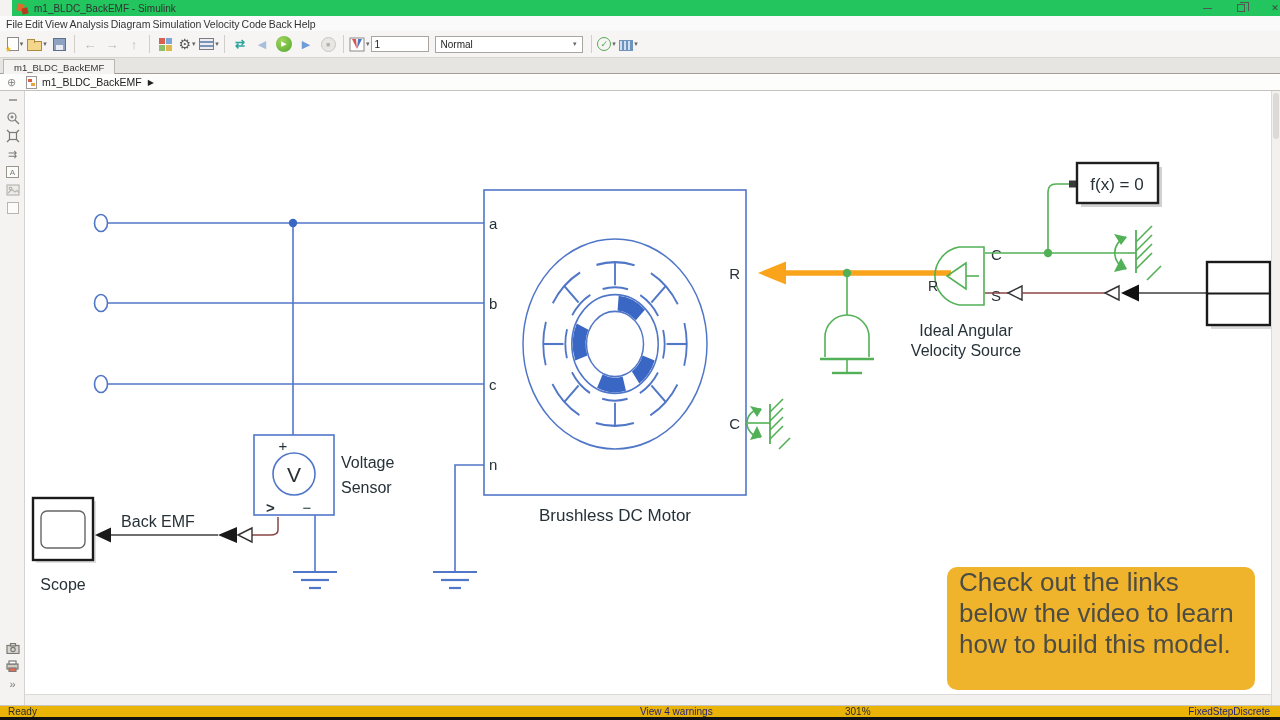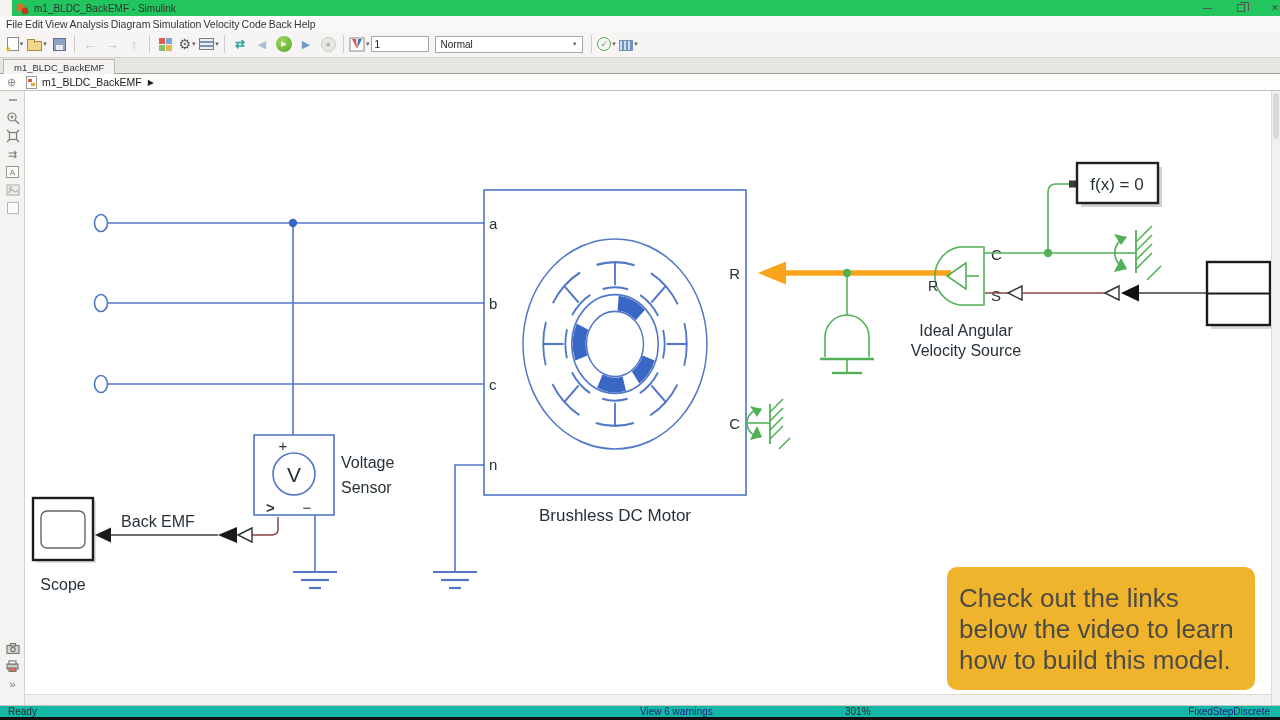--- a/index.html
+++ b/index.html
@@ -75,31 +75,31 @@
   .pal-box { width:12px; height:12px; border:1px solid #b9b6b1; background:#fbfbfa; }
   .pal-dash { width:8px; height:2px; background:#a5a29d; }
 
   
   .canvas { position:absolute; left:25px; top:91px; width:1246px; height:603px; background:#ffffff; overflow:hidden; }
   .vscroll { position:absolute; right:0; top:91px; width:9px; height:614px; background:#f2f1ef; border-left:1px solid #dcdad7; }
   .vthumb { position:absolute; top:2px; left:1px; width:6px; height:46px; background:#dcdad7; border-radius:3px; }
   .hscroll { position:absolute; left:25px; top:694px; width:1246px; height:11px; background:#f2f1ef; border-top:1px solid #dcdad7; }
 
   
-  .statusbar { position:absolute; left:0; top:705px; width:1280px; height:16px; background:#14b8a6; border-top:1px solid #c9c6c2; font-size:10px; color:#2a2a2a; }
+  .statusbar { position:absolute; left:0; top:705px; width:1280px; height:16px; background:#eab308; border-top:1px solid #c9c6c2; font-size:10px; color:#2a2a2a; }
   .statusbar span { position:absolute; top:0; line-height:12px; }
   .st-ready { left:8px; }
   .st-warn { left:640px; color:#1f1f7d; }
   .st-zoom { left:845px;text-align:center; }
   .st-solver { right:10px; color:#1f1f7d; }
   .bottomstrip { position:absolute; left:0; top:717px; width:1280px; height:3px; background:#111; }
 
   
   .callout { position:absolute; left:947px; top:567px; width:308px; height:123px; background:#F0B42C; border-radius:10px;
-    color:#4c4c45; font-size:26px; line-height:31px; padding:16px 12px; z-index:5; }
+    color:#4c4c45; font-size:26px; line-height:31px; padding:0 12px; z-index:5; }
   .subs { position:absolute; left:0; top:619px; width:1280px; text-align:center; z-index:6; pointer-events:none; }
   .sub-en { font-size:32px; color:#57C5F3; text-shadow:0 0 3px rgba(255,255,255,.85); line-height:34px; }
   .sub-zh { font-size:30px; color:#57C5F3; text-shadow:0 0 3px rgba(255,255,255,.85); line-height:38px; }
 
   
   svg text { font-family:"Liberation Sans", sans-serif; fill:#263238; }
   .wire-b { stroke:#5076c8; stroke-width:1.6; fill:none; }
   .wire-g { stroke:#52b156; stroke-width:1.6; fill:none; }
   .wire-m { stroke:#8a4444; stroke-width:1.5; fill:none; }
   .wire-k { stroke:#3f3f3f; stroke-width:1.6; fill:none; }
@@ -462,19 +462,19 @@
 
   <div class="vscroll">
       <div class="vthumb"></div>
     </div>
   <div class="hscroll"></div>
 
   <div class="callout"><span>Check out the links below the video to learn how to build this model.</span></div>
 
   <div class="statusbar">
     <span class="st-ready">Ready</span>
-    <span class="st-warn">View 6 warnings</span>
+    <span class="st-warn">View 4 warnings</span>
     <span class="st-zoom">301%</span>
     <span class="st-solver">FixedStepDiscrete</span>
   </div>
   <div class="bottomstrip"></div>
 
 </div>
 
 </body></html>

